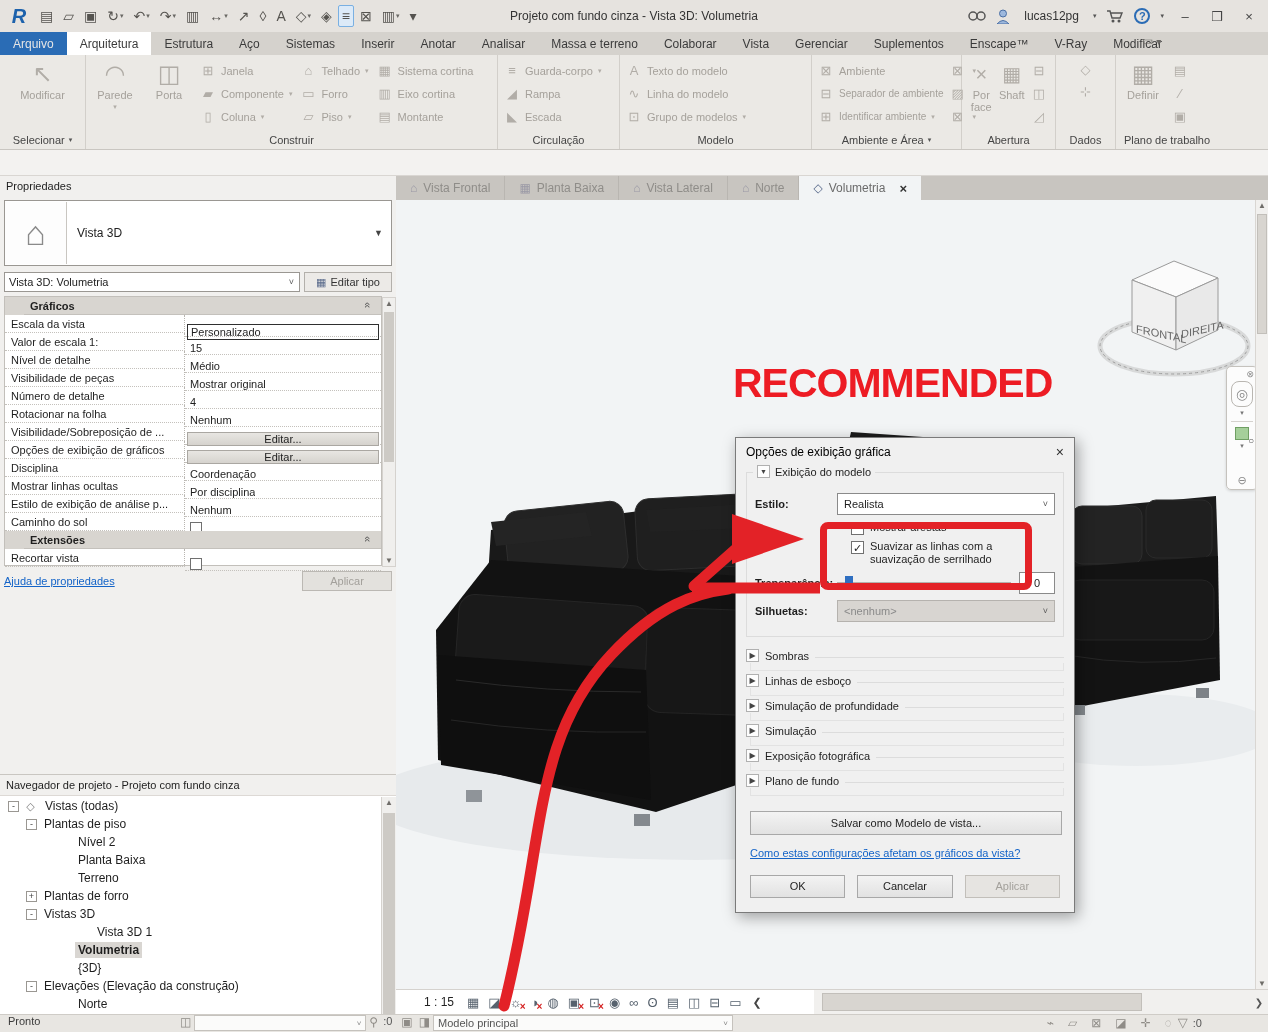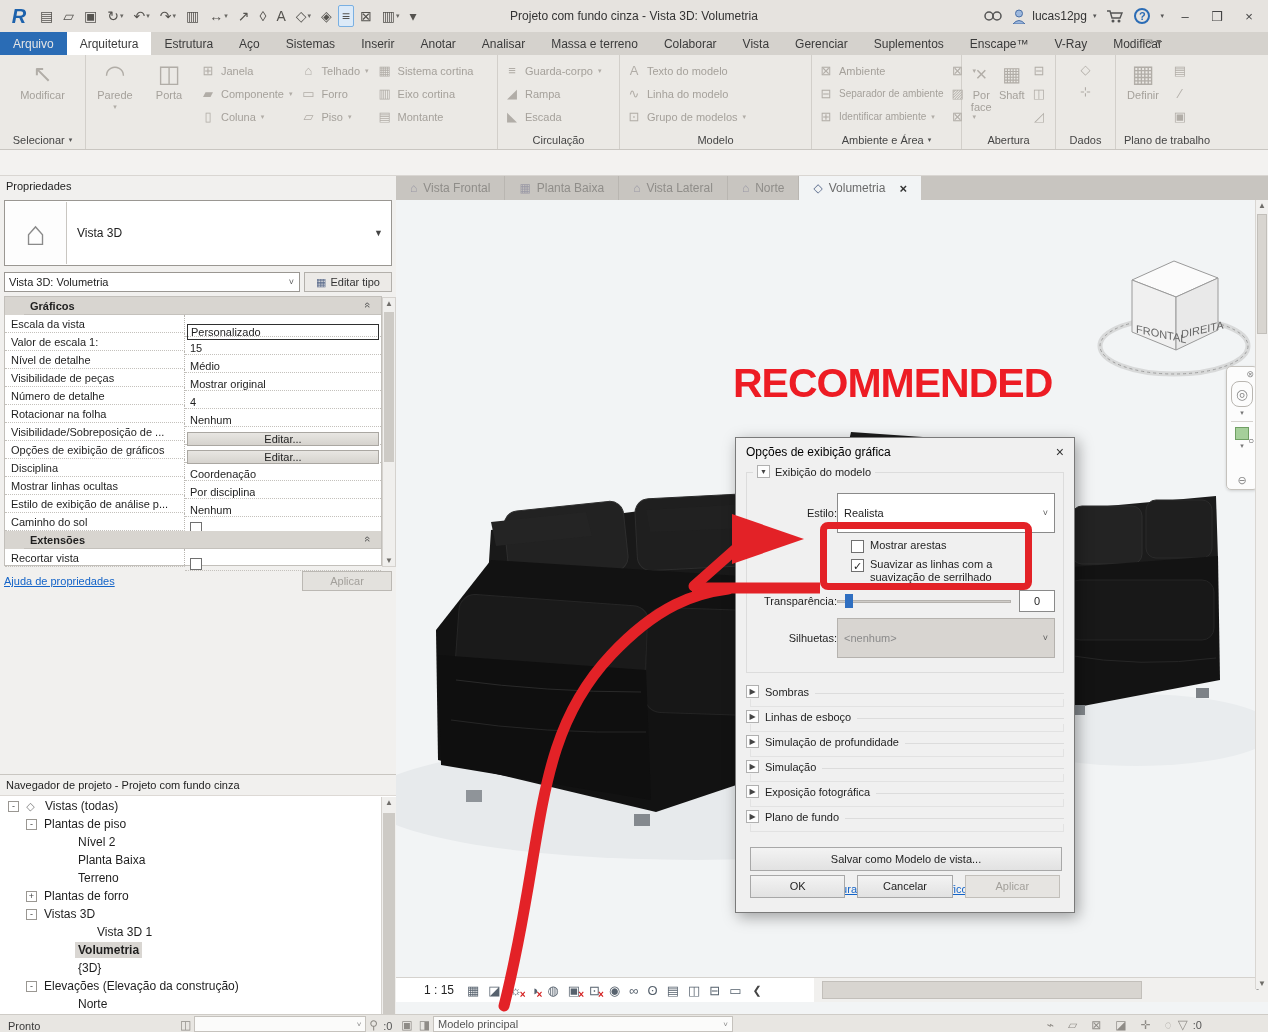--- a/index.html
+++ b/index.html
@@ -9,21 +9,21 @@
   
   .titlebar { position:absolute; left:0; top:0; width:1268px; height:32px; background:#e6e3df; display:flex; align-items:center; }
   .rlogo { width:26px; height:24px; margin-left:6px; font-weight:bold; font-size:20px; color:#1d62ac; text-align:center; line-height:24px; font-style:italic; }
   .qat { display:flex; align-items:center; gap:2px; margin-left:4px; }
   .qi { display:inline-flex; align-items:center; height:22px; padding:0 3px; color:#55534f; font-size:14px; border:1px solid transparent; border-radius:2px; }
   .qi.on { background:#dceaf8; border-color:#7ab0e2; }
   .qi .car { font-size:7px; color:#6a6864; margin-left:1px; display:none; }
   .qi.hascaret .car { display:inline; }
   .tb-title { position:absolute; left:0; right:0; text-align:center; font-size:12px; color:#333; pointer-events:none; }
   .tb-right { position:absolute; right:8px; top:0; height:32px; display:flex; align-items:center; gap:10px; }
-  .tb-user { display:flex; align-items:center; gap:6px; color:#333; font-size:12px; }
+  .tb-user { display:flex; align-items:center; gap:14px; color:#333; font-size:12px; }
   .winbtn { width:22px; text-align:center; font-size:13px; color:#444; }
   .helpcirc { width:16px; height:16px; border:2px solid #2b6cb5; border-radius:50%; color:#2b6cb5; font-weight:bold; font-size:11px; text-align:center; line-height:13px; }
 
   
   .tabrow { position:absolute; left:0; top:32px; width:1268px; height:23px; background:#d5d2cd; display:flex; align-items:stretch; }
   .rtab { padding:0 13px; display:flex; align-items:center; font-size:12px; color:#3b3b3b; cursor:default; }
   .rtab.file { background:#2a6cb5; color:#e5e5e5; }
   .rtab.active { background:#fff; }
   .ribbon-extra { display:flex; align-items:center; margin-left:14px; color:#6b6965; gap:3px; font-size:10px; }
 
@@ -120,22 +120,22 @@
   .recommended { position:absolute; left:337px; top:160px; z-index:3; font-size:41px; font-weight:bold; letter-spacing:-1px; }
 
   
   .dialog { position:absolute; left:339px; top:237px; width:340px; height:476px; z-index:4; background:#f0f0f0; border:1px solid #7a7a7a; box-shadow:3px 4px 14px rgba(0,0,0,.35); }
   .dlg-title { height:28px; background:#f0f0f0; display:flex; align-items:center; padding:0 10px; font-size:12px; color:#000; }
   .dlg-x { margin-left:auto; font-size:14px; color:#333; }
   .dgroup { margin:6px 10px 0 10px; border:1px solid #dcdcdc; position:relative; padding:14px 8px 8px 8px; }
   .dgroup-hd { position:absolute; left:6px; top:-8px; background:#f0f0f0; padding:0 4px; display:flex; align-items:center; gap:5px; font-size:11px; color:#1e1e1e; }
   .dtoggle { width:13px; height:13px; border:1px solid #b0b0b0; background:#fdfdfd; font-size:7px; line-height:11px; text-align:center; color:#444; }
   .drow { display:flex; align-items:center; margin:6px 0; }
-  .dlabel { width:82px; text-align:right; color:#1e1e1e; flex:none; }
-  .dcombo { flex:1; height:40px; background:#fff; border:1px solid #8a8a8a; display:flex; align-items:center; padding:0 6px; position:relative; color:#1e1e1e; }
+  .dlabel { width:82px; padding-right:8px; color:#1e1e1e; flex:none;font-weight:bold; }
+  .dcombo { flex:1; height:22px; background:#fff; border:1px solid #8a8a8a; display:flex; align-items:center; padding:0 6px; position:relative; color:#1e1e1e; }
   .dcombo .chev { position:absolute; right:6px; font-size:9px; color:#555; }
   .dcombo.disabled { background:#d8d5d1; color:#8a8a8a; border-color:#b5b2ae; }
   .dchk-row { display:flex; align-items:flex-start; gap:6px; margin:5px 0 5px 96px; }
   .dchk { width:13px; height:13px; border:1px solid #707070; background:#fff; flex:none; font-size:11px; line-height:12px; text-align:center; color:#222; margin-top:1px; }
   .dchk-lbl { width:160px; line-height:13px; color:#1e1e1e; }
   .slider-wrap { flex:1; position:relative; height:22px; display:flex; align-items:center; }
   .slider-track { flex:1; height:3px; background:#cfccc8; border:1px solid #b5b2ae; }
   .slider-handle { position:absolute; left:8px; top:4px; width:8px; height:14px; background:#2f6fc1; }
   .dval { width:36px; height:22px; background:#fff; border:1px solid #8a8a8a; margin-left:8px; text-align:center; line-height:20px; color:#1e1e1e; }
   .dsecs { margin-top:10px; }
@@ -148,34 +148,34 @@
   .dlg-link { display:block; margin:12px 14px 0 14px; color:#1464c8; text-decoration:underline; font-size:11px; }
   .dlg-btns { position:absolute; left:14px; right:14px; bottom:14px; display:flex; gap:12px; }
   .dbtn { flex:1; height:23px; background:linear-gradient(#f3f3f3,#e2e2e2); border:1px solid #a8a8a8; text-align:center; line-height:21px; color:#1e1e1e; }
   .dbtn.disabled { color:#a3a09b; background:#e6e4e1; border-color:#c2bfba; }
 
   
   .redlayer { position:absolute; left:0; top:0; width:872px; height:814px; z-index:8; pointer-events:none; }
   .redbox { position:absolute; left:424px; top:322px; width:212px; height:68px; border:7px solid #e32227; border-radius:8px; }
 
   
-  .vcbar { position:absolute; left:0; bottom:12px; width:872px; height:25px; z-index:6; background:#f1f0ee; border-top:1px solid #d5d2ce; display:flex; align-items:flex-start; }
+  .vcbar { position:absolute; left:0; bottom:0; width:872px; height:25px; z-index:6; background:#f1f0ee; border-top:1px solid #d5d2ce; display:flex; align-items:center; }
   .vc-left { width:418px; height:100%; background:#fff; display:flex; align-items:center; gap:7px; padding-left:28px; }
   .vc-scale { font-size:12px; color:#222; margin-right:6px; }
   .vc-ic { position:relative; font-size:13px; color:#57626e; }
   .vc-ic.off::after { content:"×"; position:absolute; right:-4px; bottom:-2px; color:#d42020; font-weight:bold; font-size:10px; }
   .vc-collapse { color:#444; font-size:11px; margin-left:4px; }
   .hsb-track { flex:1; height:100%; background:#f1f0ee; position:relative; }
   .hsb-thumb { position:absolute; left:8px; top:3px; height:18px; width:320px; background:#d8d5d0; border:1px solid #c2bfba; }
   .hsb-btn { width:18px; text-align:center; color:#555; font-size:10px; }
   .vsb { position:absolute; right:0; top:0; width:13px; height:789px; z-index:6; background:#f1f0ee; border-left:1px solid #d9d6d2; }
   .vsb .th { position:absolute; left:1px; right:1px; top:14px; height:120px; background:#d8d5d0; border:1px solid #c2bfba; }
 
   
-  .statusbar { position:absolute; left:0; top:1014px; width:1268px; height:18px; background:#e8e6e2; border-top:1px solid #cfccc7; display:flex; align-items:flex-end; font-size:11px; color:#3b3b3b; }
+  .statusbar { position:absolute; left:0; top:1014px; width:1268px; height:18px; background:#e8e6e2; border-top:1px solid #cfccc7; display:flex; align-items:flex-start; font-size:11px; color:#3b3b3b; }
   .sb-ready { margin-left:8px; width:160px; }
   .sb-ic { color:#8f8c87; font-size:12px; margin:0 3px; }
   .sb-combo { height:16px; background:#fbfbfa; border:1px solid #c5c2bd; display:flex; align-items:center; padding:0 4px; position:relative; color:#555; }
   .sb-combo .chev { margin-left:auto; font-size:8px; color:#888; }
   .sb-count { color:#555; margin:0 6px 0 2px; }
   .sb-right { margin-left:auto; display:flex; align-items:center; margin-right:60px; }
 </style>
 </head>
 <body>
 
@@ -420,20 +420,23 @@
         <div class="rsm">
             <span class="ic">▥</span>
             <span>Eixo cortina</span>
           </div>
         <div class="rsm">
             <span class="ic">▤</span>
             <span>Montante</span>
           </div>
       </div>
     </div>
+    <div class="rp-label">
+        <span>Construir</span>
+      </div>
   </div>
 
   <div class="rpanel" style="width:122px;">
     <div class="rp-body">
       <div class="rcol">
         <div class="rsm">
             <span class="ic">≡</span>
             <span>Guarda-corpo</span>
             <span class="dcaret">▾</span>
           </div>

